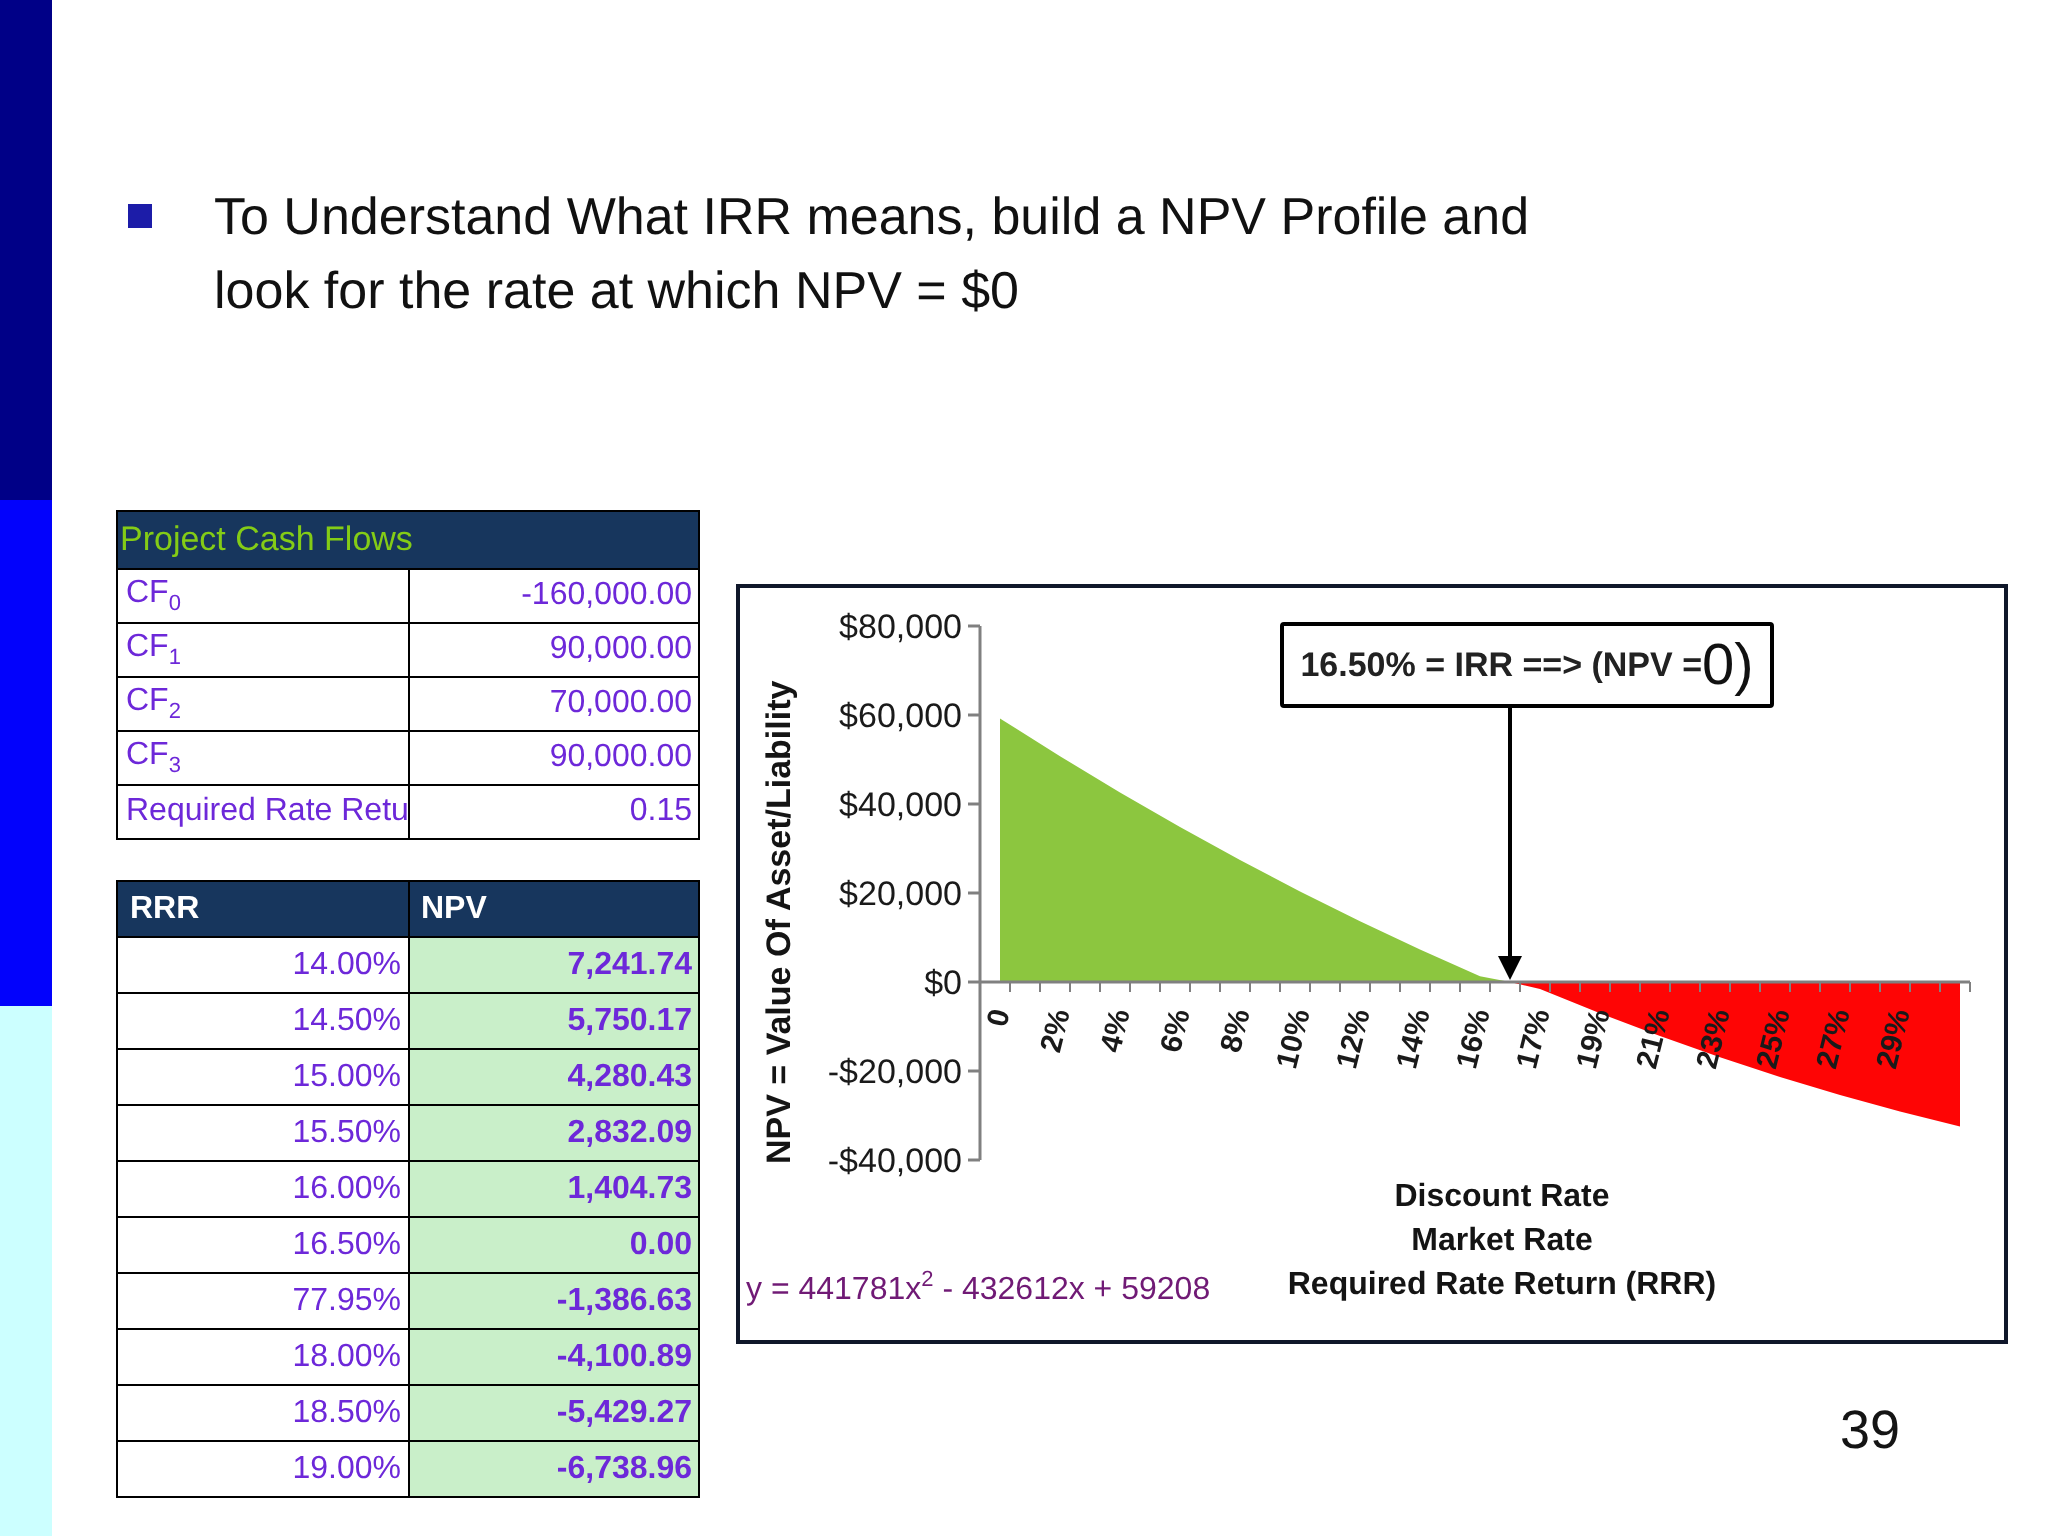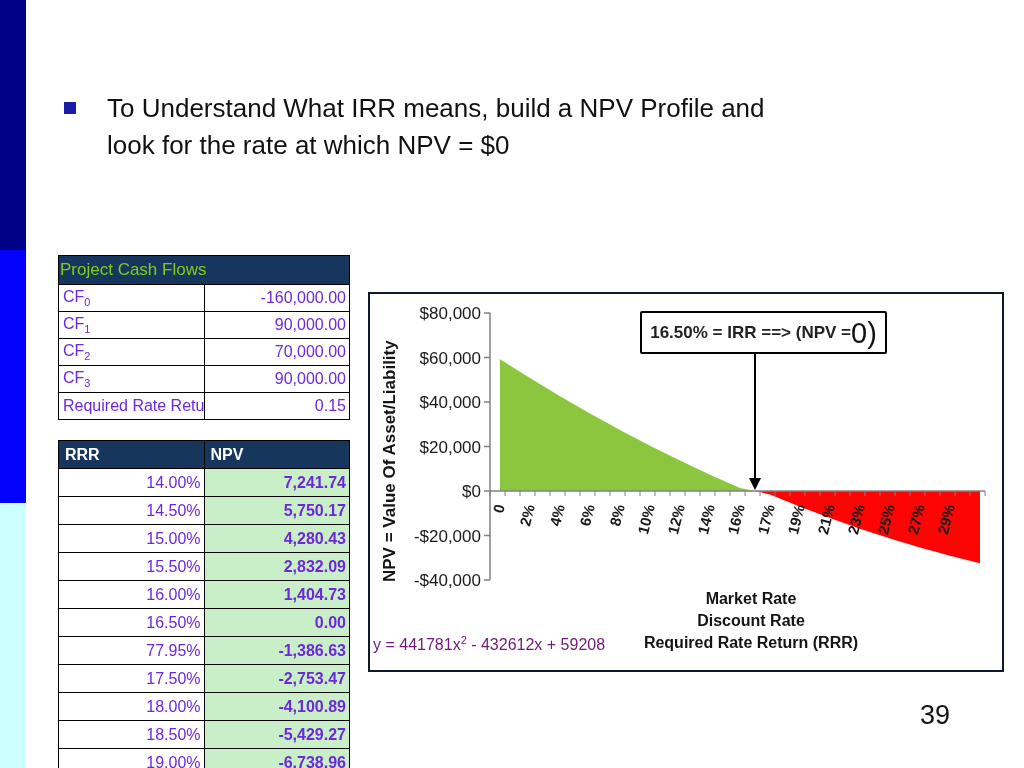--- a/index.html
+++ b/index.html
@@ -128,24 +128,20 @@
           <td class="col-label col-val">16.00%</td>
           <td class="col-val cell-green">1,404.73</td>
         </tr>
         <tr>
           <td class="col-label col-val">16.50%</td>
           <td class="col-val cell-green">0.00</td>
         </tr>
         <tr>
           <td class="col-label col-val">77.95%</td>
           <td class="col-val cell-green">-1,386.63</td>
-        </tr>
-        <tr>
-          <td class="col-label col-val">17.50%</td>
-          <td class="col-val cell-green">-2,753.47</td>
         </tr>
         <tr>
           <td class="col-label col-val">18.00%</td>
           <td class="col-val cell-green">-4,100.89</td>
         </tr>
         <tr>
           <td class="col-label col-val">18.50%</td>
           <td class="col-val cell-green">-5,429.27</td>
         </tr>
         <tr>
@@ -227,22 +223,22 @@
         <text x="585" y="212" text-anchor="end" font-size="15" font-weight="600" fill="#1a1a1a" transform="rotate(-76 585 212)">29%</text>
         <line x1="385" y1="56" x2="385" y2="187" stroke="#000" stroke-width="2"></line>
         <polygon points="385,196 379,184 391,184" fill="#000"></polygon>
       </svg>
     <div class="y-title">NPV = Value Of Asset/Liability</div>
     <div class="anno-box">
       <span class="anno-main">16.50% = IRR ==&gt; (NPV = </span>
         <span class="anno-big">0)</span>
     </div>
     <div class="x-title" id="x-title">
+        <div>Discount Rate</div>
         <div>Market Rate</div>
-        <div>Discount Rate</div>
         <div>Required Rate Return (RRR)</div>
       </div>
     <div class="equation"><span>y = 441781x</span><sup>2</sup><span> - 432612x + 59208</span></div>
   </div>
 
   <div class="page-num">39</div>
 
 </div>
 
 </body></html>

